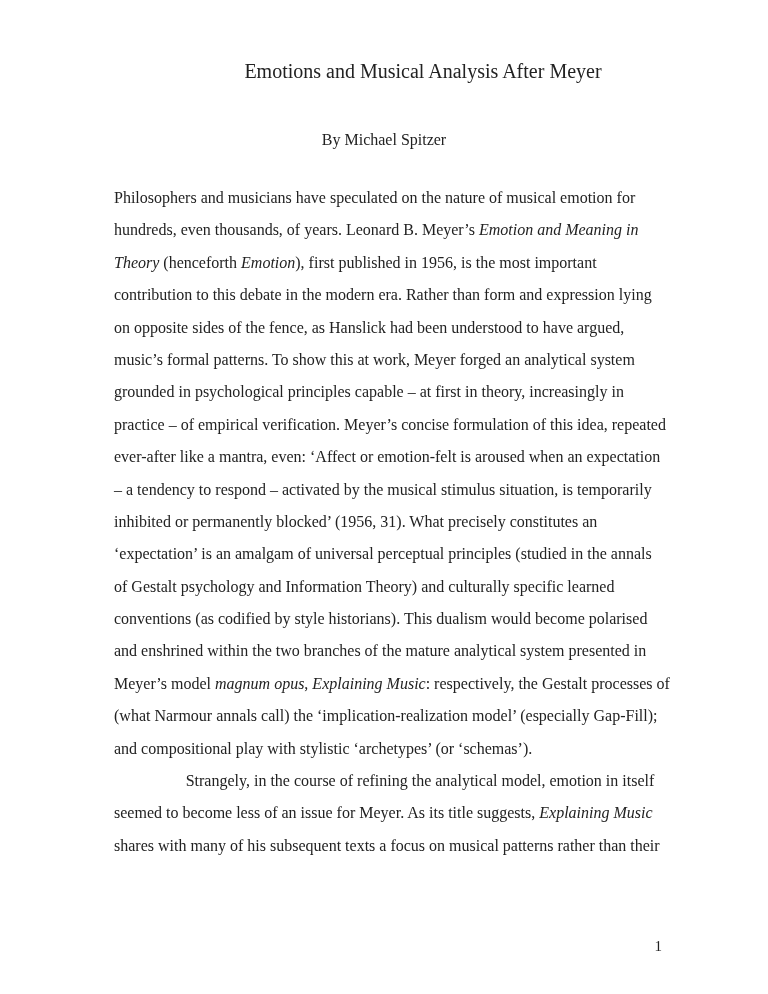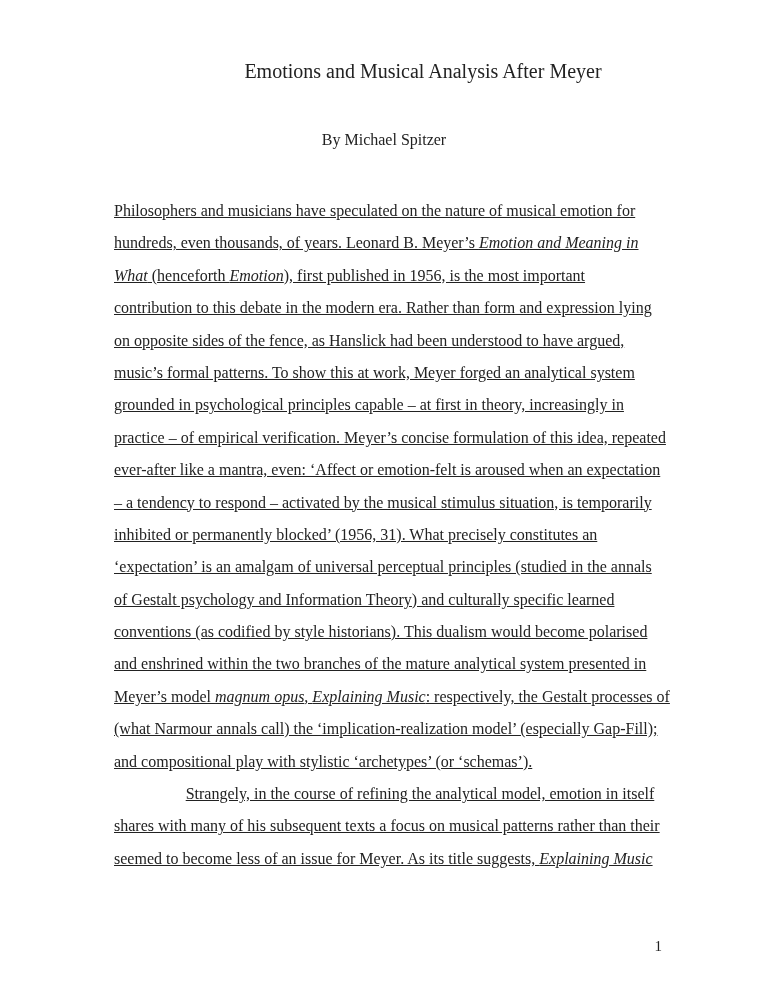--- a/index.html
+++ b/index.html
@@ -9,56 +9,56 @@
     }
     .title {
       position: absolute; left: 0; width: 768px; top: 59px;
       text-align: center; font-size: 20px; line-height: 24px; color: #222; margin-left: 39px;
     }
     .byline {
       position: absolute; left: 0; width: 768px; top: 131px;
       text-align: center; font-size: 16px; line-height: 18px; color: #222;
     }
     .body {
-      position: absolute; left: 114px; width: 570px; top: 202px;
-      font-size: 16px; color: #222; text-decoration: underline;
+      position: absolute; left: 114px; width: 570px; top: 189px;
+      font-size: 16px; color: #222;
     }
     .line {
       height: 32.4px; line-height: 18px; white-space: nowrap;
     }
     .indent { padding-left: 42px; text-align: center; }
     em { font-style: italic; }
     .page-number {
       position: absolute; left: 592px; width: 70px; top: 938px;
       text-align: right; font-size: 15px; color: #222;
     }
   </style>
 </head>
 <body>
 
 <div>
   <div class="title">Emotions and Musical Analysis After Meyer</div>
   <div class="byline">By Michael Spitzer</div>
   <div class="body" id="body-text">
       <div class="line"><span>Philosophers and musicians have speculated on the nature of musical emotion for</span></div>
       <div class="line"><span>hundreds, even thousands, of years. Leonard B. Meyer’s </span><em>Emotion and Meaning in</em></div>
-      <div class="line"><em>What</em><span> (henceforth </span><em>Emotion</em><span>), first published in 1956, is the most important</span></div>
+      <div class="line"><em>Theory</em><span> (henceforth </span><em>Emotion</em><span>), first published in 1956, is the most important</span></div>
       <div class="line"><span>contribution to this debate in the modern era. Rather than form and expression lying</span></div>
       <div class="line"><span>on opposite sides of the fence, as Hanslick had been understood to have argued,</span></div>
       <div class="line"><span>music’s formal patterns. To show this at work, Meyer forged an analytical system</span></div>
       <div class="line"><span>grounded in psychological principles capable – at first in theory, increasingly in</span></div>
       <div class="line"><span>practice – of empirical verification. Meyer’s concise formulation of this idea, repeated</span></div>
       <div class="line"><span>ever-after like a mantra, even: ‘Affect or emotion-felt is aroused when an expectation</span></div>
       <div class="line"><span>– a tendency to respond – activated by the musical stimulus situation, is temporarily</span></div>
       <div class="line"><span>inhibited or permanently blocked’ (1956, 31). What precisely constitutes an</span></div>
       <div class="line"><span>‘expectation’ is an amalgam of universal perceptual principles (studied in the annals</span></div>
       <div class="line"><span>of Gestalt psychology and Information Theory) and culturally specific learned</span></div>
       <div class="line"><span>conventions (as codified by style historians). This dualism would become polarised</span></div>
       <div class="line"><span>and enshrined within the two branches of the mature analytical system presented in</span></div>
       <div class="line"><span>Meyer’s model </span><em>magnum opus</em><span>, </span><em>Explaining Music</em><span>: respectively, the Gestalt processes of</span></div>
       <div class="line"><span>(what Narmour annals call) the ‘implication-realization model’ (especially Gap-Fill);</span></div>
       <div class="line"><span>and compositional play with stylistic ‘archetypes’ (or ‘schemas’).</span></div>
       <div class="line indent"><span>Strangely, in the course of refining the analytical model, emotion in itself</span></div>
+      <div class="line"><span>seemed to become less of an issue for Meyer. As its title suggests, </span><em>Explaining Music</em></div>
       <div class="line"><span>shares with many of his subsequent texts a focus on musical patterns rather than their</span></div>
-      <div class="line"><span>seemed to become less of an issue for Meyer. As its title suggests, </span><em>Explaining Music</em></div>
     </div>
   <div class="page-number">1</div>
 </div>
 
 </body></html>

